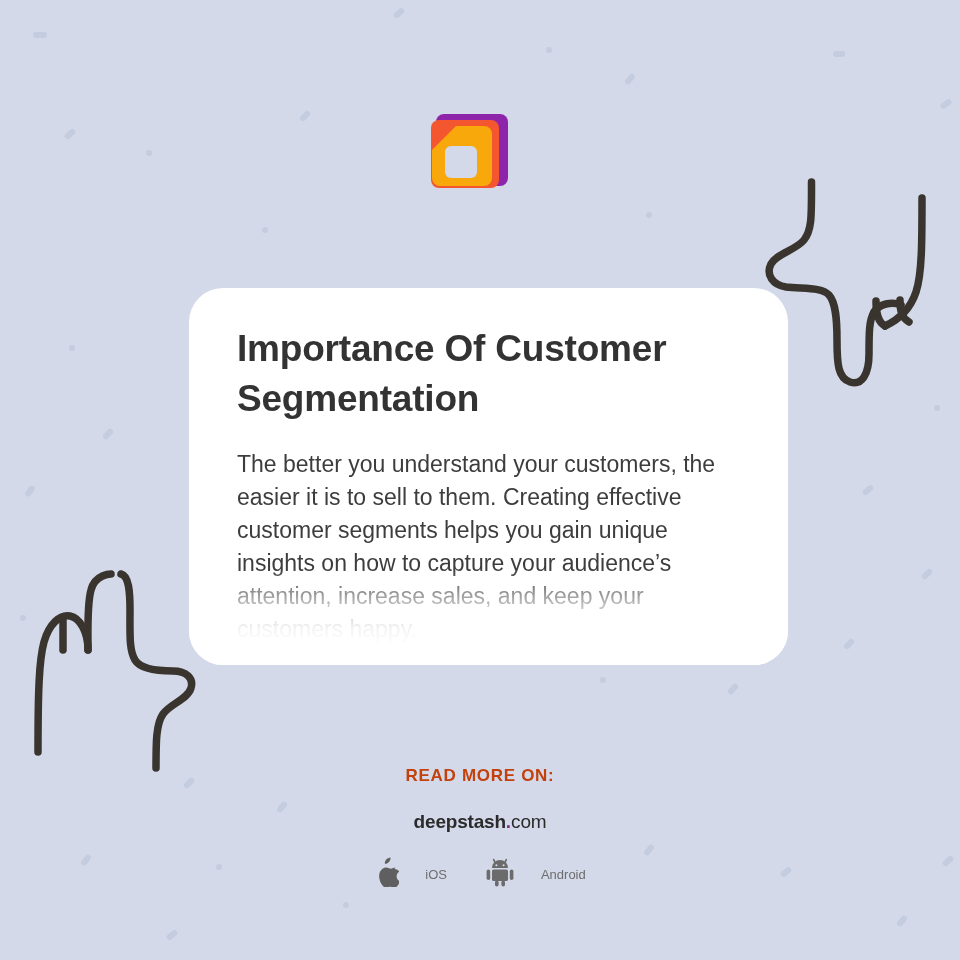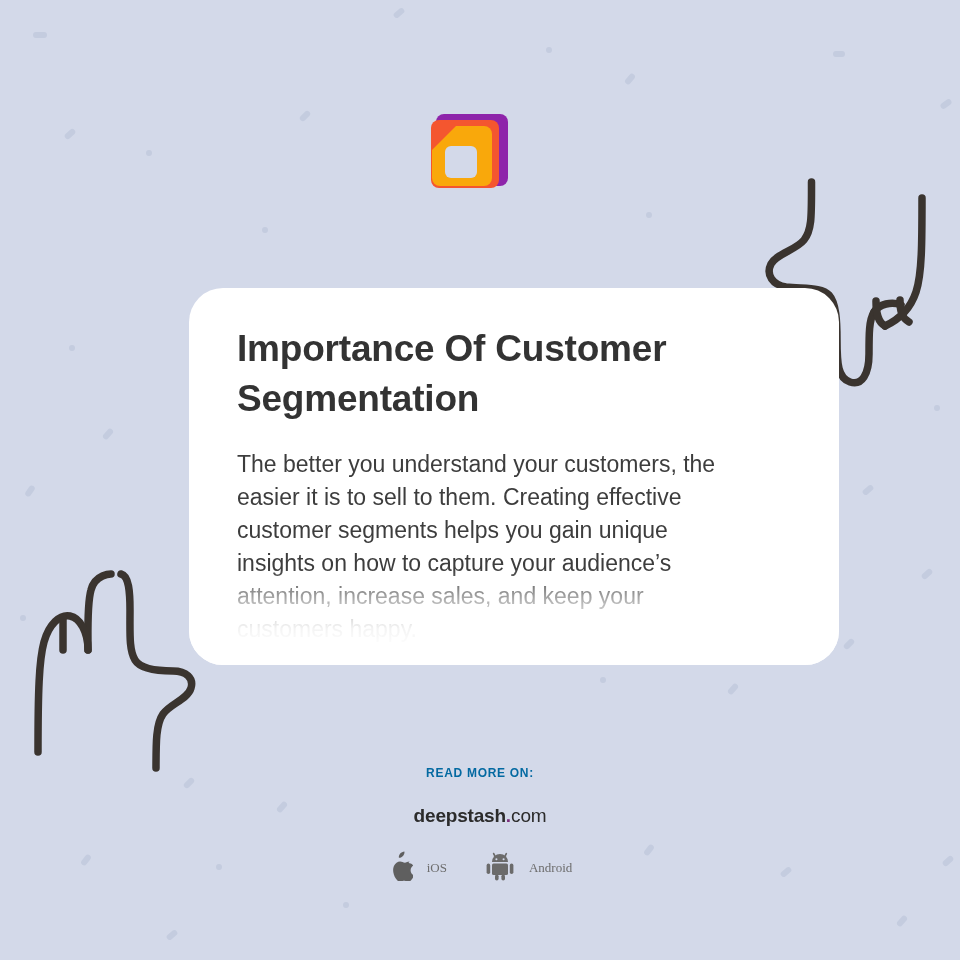--- a/index.html
+++ b/index.html
@@ -48,21 +48,21 @@
     top: 104px;
     width: 86px;
     height: 94px;
   }
 
   
   #content-card {
     position: absolute;
     left: 189px;
     top: 288px;
-    width: 650px;
+    width: 599px;
     height: 377px;
     background: #ffffff;
     border-radius: 34px;
     overflow: hidden;
   }
   #card-inner {
     padding: 36px 48px 0 48px;
   }
   #card-title {
     margin: 0;
@@ -95,23 +95,23 @@
 
   
   #footer {
     position: absolute;
     left: 0;
     right: 0;
     top: 766px;
     text-align: center;
   }
   #read-more-label {
-    font-size: 12px;
+    font-size: 17px;
     font-weight: bold;
-    color: #0369a1;
+    color: #c2410c;
     letter-spacing: 0.7px;
   }
   #wordmark {
     margin-top: 26px;
     font-size: 19px;
     color: #2b2b2b;
     line-height: 1;
   }
   #wordmark-name { font-weight: bold; letter-spacing: -0.2px; }
   #wordmark-dot  { color: #7b2d7b; font-weight: bold; }
@@ -120,22 +120,21 @@
   #store-badges {
     margin-top: 26px;
     display: flex;
     justify-content: center;
     align-items: center;
     gap: 38px;
   }
   .store-badge {
     display: flex;
     align-items: center;
-    gap: 14px;
-    font-family: Liberation Serif, serif;
+    gap: 26px;
   }
   .store-label {
     font-size: 13px;
     color: #6d6d6d;
   }
 </style>
 </head>
 <body>
 
 <div id="stage">

